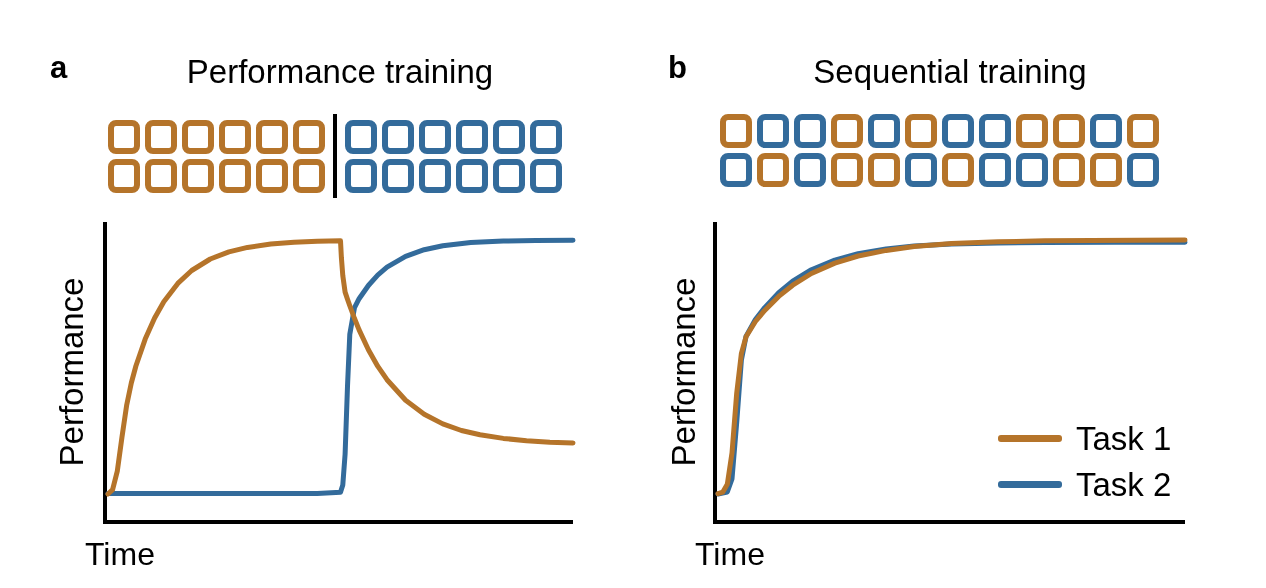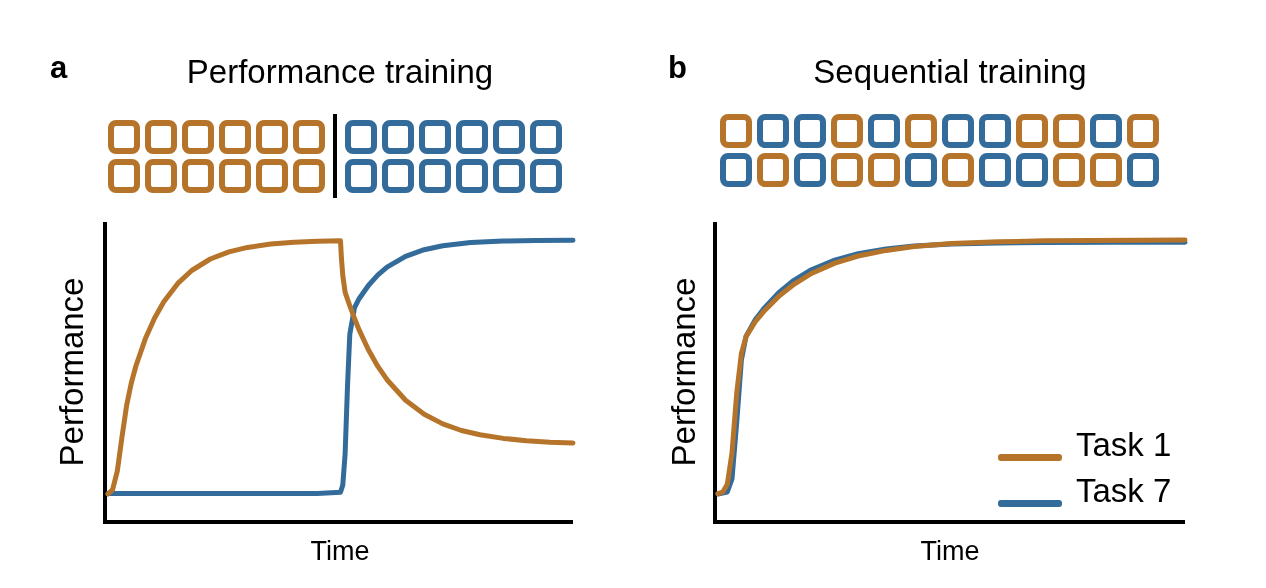--- a/index.html
+++ b/index.html
@@ -12,23 +12,23 @@
   .panel-letter{font-weight:700;font-size:31px;line-height:1}
   .panel-title{font-size:33px;text-align:center;line-height:1;white-space:nowrap}
   .sq-strip{position:absolute;display:flex;align-items:center}
   .sq-rows{display:flex;flex-direction:column;gap:5px}
   .sq-row{display:flex;gap:5px}
   .sq{display:block;width:32px;height:34px;border:6px solid #000;border-radius:8px;
       box-sizing:border-box;background:#fff}
   .sq-divider{width:4px;height:84px;background:#000;margin:0 8px;flex:0 0 auto}
   .ylabel{position:absolute;width:300px;height:40px;line-height:40px;text-align:center;
           font-size:33px;transform:rotate(-90deg);white-space:nowrap}
-  .xlabel{position:absolute;font-size:27px;text-align:center;line-height:1}
+  .xlabel{position:absolute;font-size:32px;line-height:1}
   .legend{position:absolute;left:998px;top:415px}
-  .legend-row{display:flex;align-items:flex-end;height:46px}
+  .legend-row{display:flex;align-items:center;height:46px}
   .legend-swatch{width:64px;height:7px;border-radius:3px;margin-right:14px;flex:0 0 auto}
   .legend-label{font-size:33px;line-height:1;white-space:nowrap}
   svg{position:absolute;display:block}
 </style>
 </head>
 <body>
 
 <div class="abs panel-letter" style="left:50px;top:52px">a</div>
 <div class="abs panel-title" style="left:85px;top:55px;width:510px">Performance training</div>
 
@@ -123,15 +123,15 @@
 <div class="ylabel" style="left:534px;top:352px">Performance</div>
 <div class="xlabel" style="left:695px;top:538px;width:510px">Time</div>
 
 <div class="legend">
   <div class="legend-row">
     <div class="legend-swatch" style="background: rgb(181, 116, 42);"></div>
     <div class="legend-label">Task 1</div>
   </div>
   <div class="legend-row">
     <div class="legend-swatch" style="background: rgb(51, 107, 155);"></div>
-    <div class="legend-label">Task 7</div>
+    <div class="legend-label">Task 2</div>
   </div>
 </div>
 
 </body></html>

